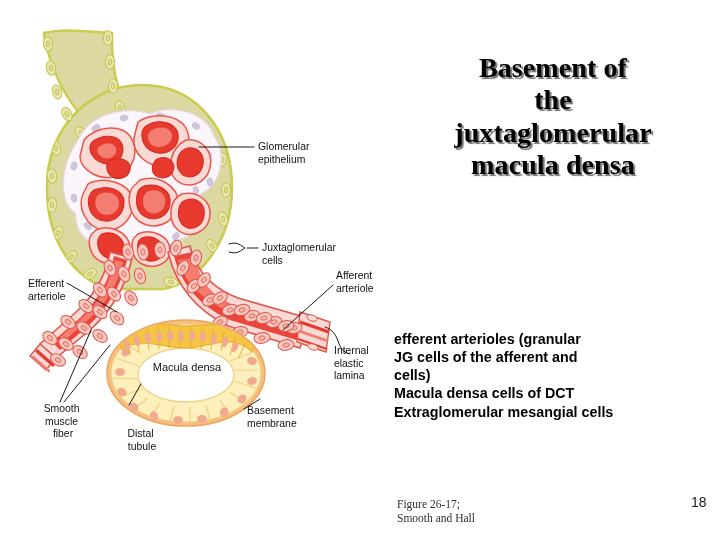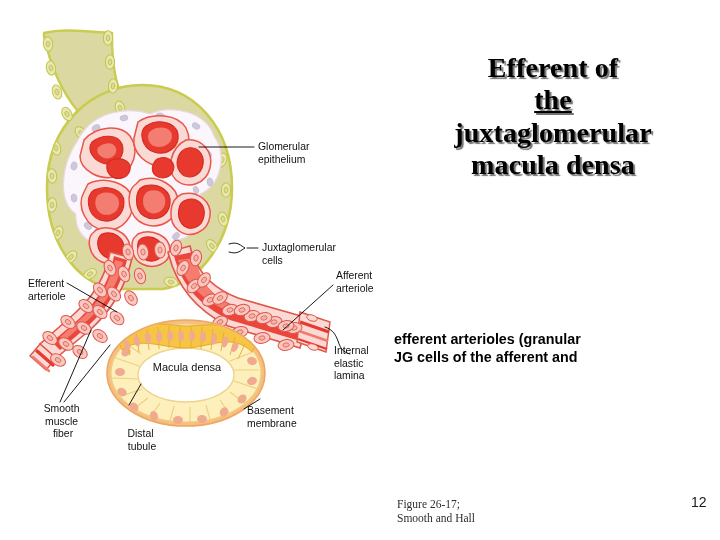--- a/index.html
+++ b/index.html
@@ -398,31 +398,34 @@
         <tspan x="142" dy="0">Distal</tspan>
         <tspan x="142" dy="12.5">tubule</tspan>
       </text>
 
       <text class="lbl ctr" x="187" y="371" style="font-size:11px">Macula densa</text>
     </g>
   </svg>
   </div>
 
   <div id="slide-title">
-    <span class="tline" style="display: block;">Efferent of</span>
-    <span class="tline" style="display: block; text-decoration: underline;">the</span>
+    <span class="tline" style="display: block;">Basement of</span>
+    <span class="tline" style="display: block;">the</span>
     <span class="tline" style="display: block;">juxtaglomerular</span>
     <span class="tline" style="display: block;">macula densa</span>
   </div>
 
   <div id="body-text">
     <span class="line">efferent arterioles (granular</span>
     <span class="line">JG cells of the afferent and</span>
+    <span class="line">cells)</span>
+    <span class="line">Macula densa cells of DCT</span>
+    <span class="line">Extraglomerular mesangial cells</span>
   </div>
 
   <div id="figure-credit">
     <span class="line">Figure 26-17;</span>
     <span class="line">Smooth and Hall</span>
   </div>
 
-  <div id="page-number">12</div>
+  <div id="page-number">18</div>
 
 </div>
 
 </body></html>

